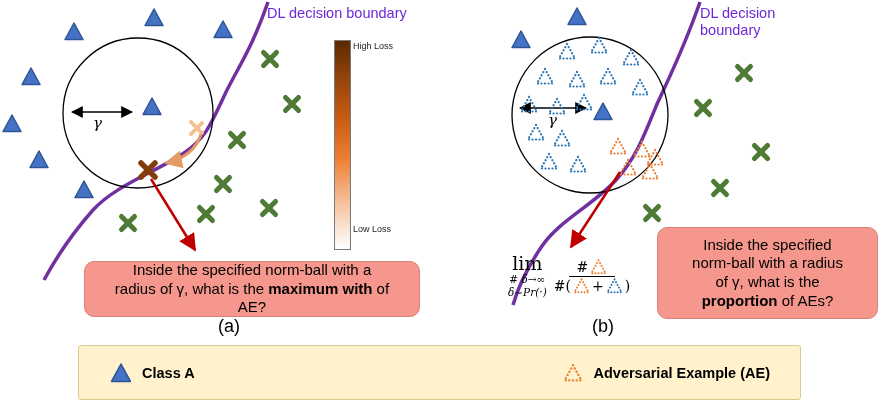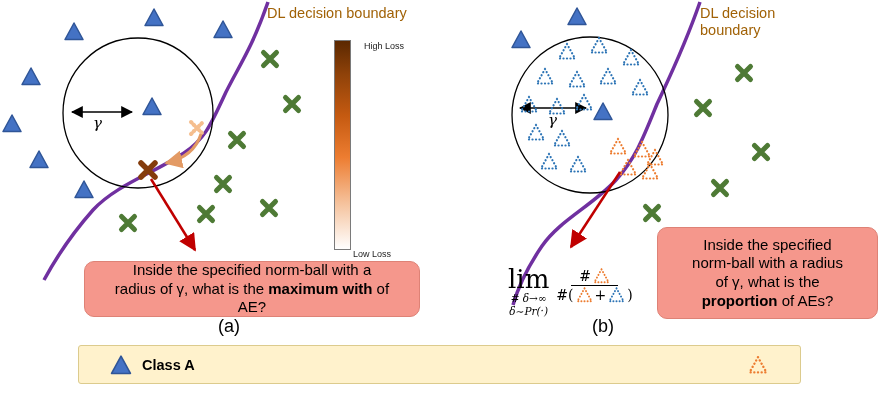--- a/index.html
+++ b/index.html
@@ -1,36 +1,36 @@
 <!DOCTYPE html>
 <html><head>
 <meta charset="utf-8">
 <style>
   html,body { margin:0; padding:0; background:#fff; }
   #stage {
     position:relative; width:881px; height:419px; background:#ffffff;
     font-family:"Liberation Sans", sans-serif; overflow:hidden; color:#000;
   }
   .abs { position:absolute; }
-  .boundary-label { font-size:14.5px; line-height:1.2; color:#a16207; }
+  .boundary-label { font-size:14.5px; line-height:1.2; color:#6d28d9; }
   .gamma { font-family:"DejaVu Serif", serif; font-style:italic; font-size:15px; }
   .panel-label { font-size:18px; color:#000; }
   .colorbar {
     width:15px; height:208px; border:1px solid #7a7a7a;
     background:linear-gradient(to bottom,#5b2800 0%, #8f4209 16%, #c55a11 36%, #ed7d31 56%, #f5c29c 78%, #ffffff 100%);
   }
   .cbar-label { font-size:9px; color:#222; }
   .callout {
     background:#F5978C; border:1px solid #DE8276; border-radius:10px;
     display:flex; align-items:center; text-align:center;
     font-size:15px; line-height:1.25; padding:5px 28px; box-sizing:border-box;
   }
   .formula { display:flex; align-items:center; gap:7px; font-family:"DejaVu Serif", serif; }
   .lim-block { text-align:center; }
-  .lim { font-size:26px; line-height:1;margin-top:12px; }
+  .lim { font-size:19px; line-height:1; }
   .lim-sub { font-size:10.5px; font-style:italic; line-height:1.2; white-space:nowrap; }
   .frac { display:flex; flex-direction:column; align-items:center; font-size:14px; }
   .frac .num { display:flex; align-items:center; gap:2px; padding:0 8px 1px; border-bottom:1.6px solid #000; }
   .frac .den { display:flex; align-items:center; gap:2px; padding-top:1px; }
   .legend {
     background:#FFF2CC; border:1px solid #DCCB8D; border-radius:3px;
     display:flex; align-items:center; justify-content:space-between;
     padding:0 30px; box-sizing:border-box;
   }
   .legend-item { display:flex; align-items:center; gap:9px; font-size:14.5px; font-weight:600; }
@@ -135,22 +135,22 @@
     <use href="#xGreen" x="652" y="213"></use>
 
     <line x1="620" y1="172" x2="571" y2="247" stroke="#C00000" stroke-width="2.5" marker-end="url(#mArrowRed)"></line>
   </svg>
 
   <div class="abs boundary-label" style="left:267px; top:5px; width:170px;">DL decision boundary</div>
 
   <div class="abs gamma" style="left:93px; top:114px;">γ</div>
 
   <div class="abs colorbar" style="left:334px; top:40px;"></div>
-  <div class="abs cbar-label" style="left:364px; top:41px;">High Loss</div>
-  <div class="abs cbar-label" style="left:353px; top:249px;">Low Loss</div>
+  <div class="abs cbar-label" style="left:353px; top:41px;">High Loss</div>
+  <div class="abs cbar-label" style="left:353px; top:224px;">Low Loss</div>
 
   <div class="abs callout" style="left:84px; top:261px; width:336px; height:56px;">
     <div>
       <span>Inside the specified norm-ball with a radius of γ, what is the </span><b>maximum with</b><span> of AE?</span>
     </div>
   </div>
 
   <div class="abs panel-label" style="left:218px; top:316px;">(a)</div>
 
   <div class="abs boundary-label" style="left:700px; top:5px; width:92px;">DL decision boundary</div>
@@ -185,27 +185,28 @@
   </div>
 
   <div class="abs callout" style="left:657px; top:227px; width:221px; height:92px;">
     <div>
       <span>Inside the specified norm-ball with a radius of γ, what is the </span><b>proportion</b><span> of AEs?</span>
     </div>
   </div>
 
   <div class="abs panel-label" style="left:592px; top:316px;">(b)</div>
 
-  <div class="abs legend" style="left:78px; top:345px; width:723px; height:39px;">
+  <div class="abs legend" style="left:78px; top:345px; width:723px; height:55px;">
     <div class="legend-item">
       <svg class="icon" width="24" height="21" viewBox="-11 -11 22 20">
           <use href="#triSolid"></use>
         </svg>
       <span>Class A</span>
     </div>
     <div class="legend-item">
       <svg class="icon" width="24" height="21" viewBox="-11 -11 22 20">
           <use href="#triDotOrange"></use>
         </svg>
+      <span>Adversarial Example (AE)</span>
     </div>
   </div>
 
 </div>
 
 </body></html>

